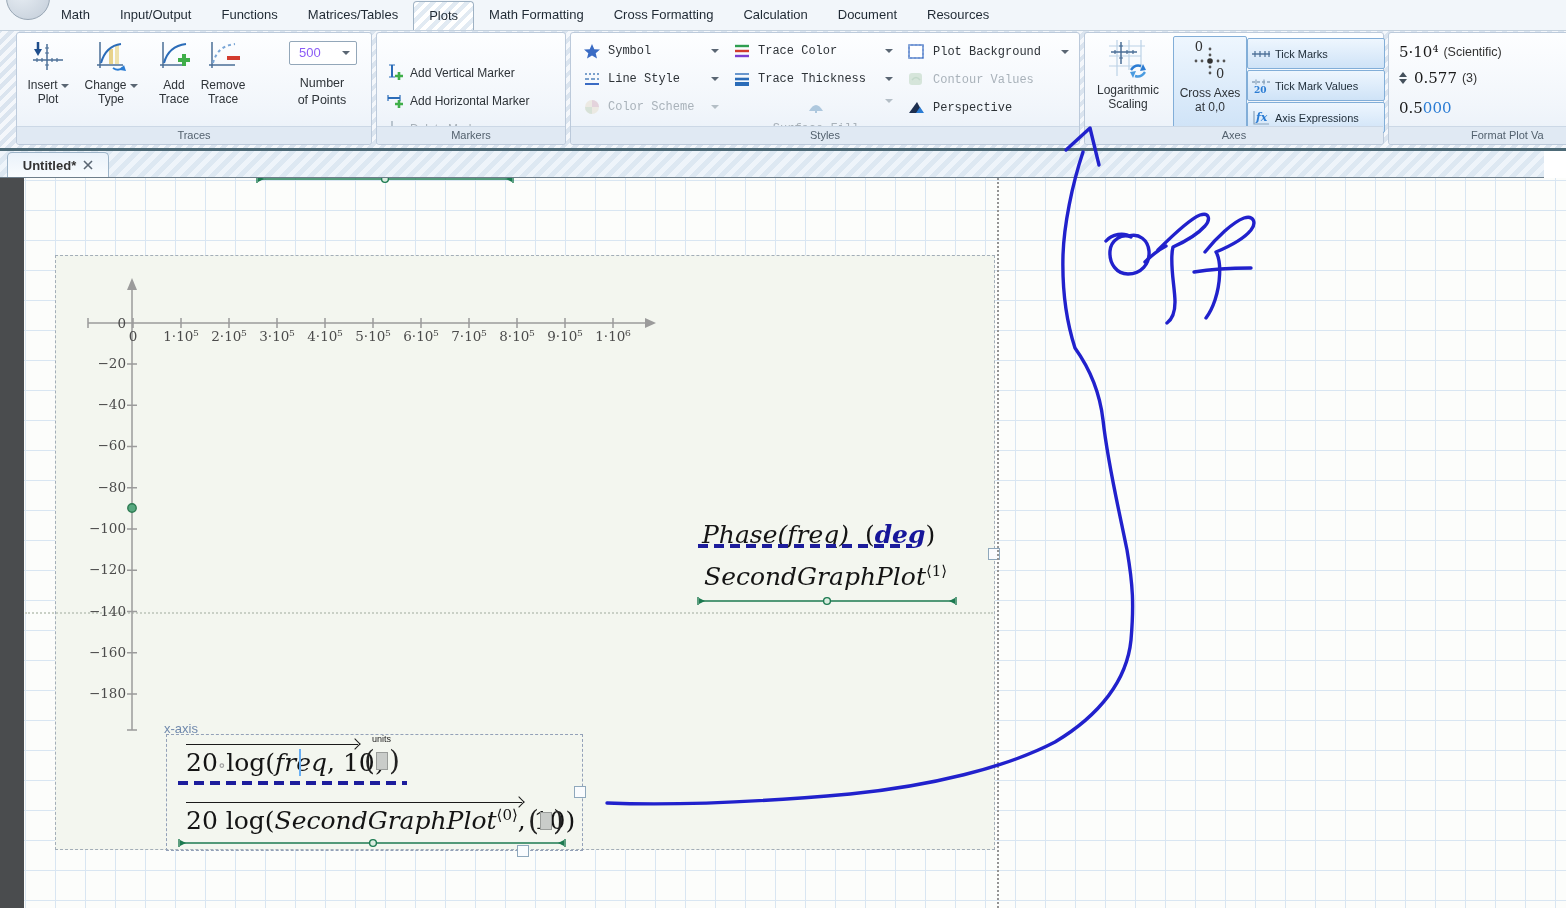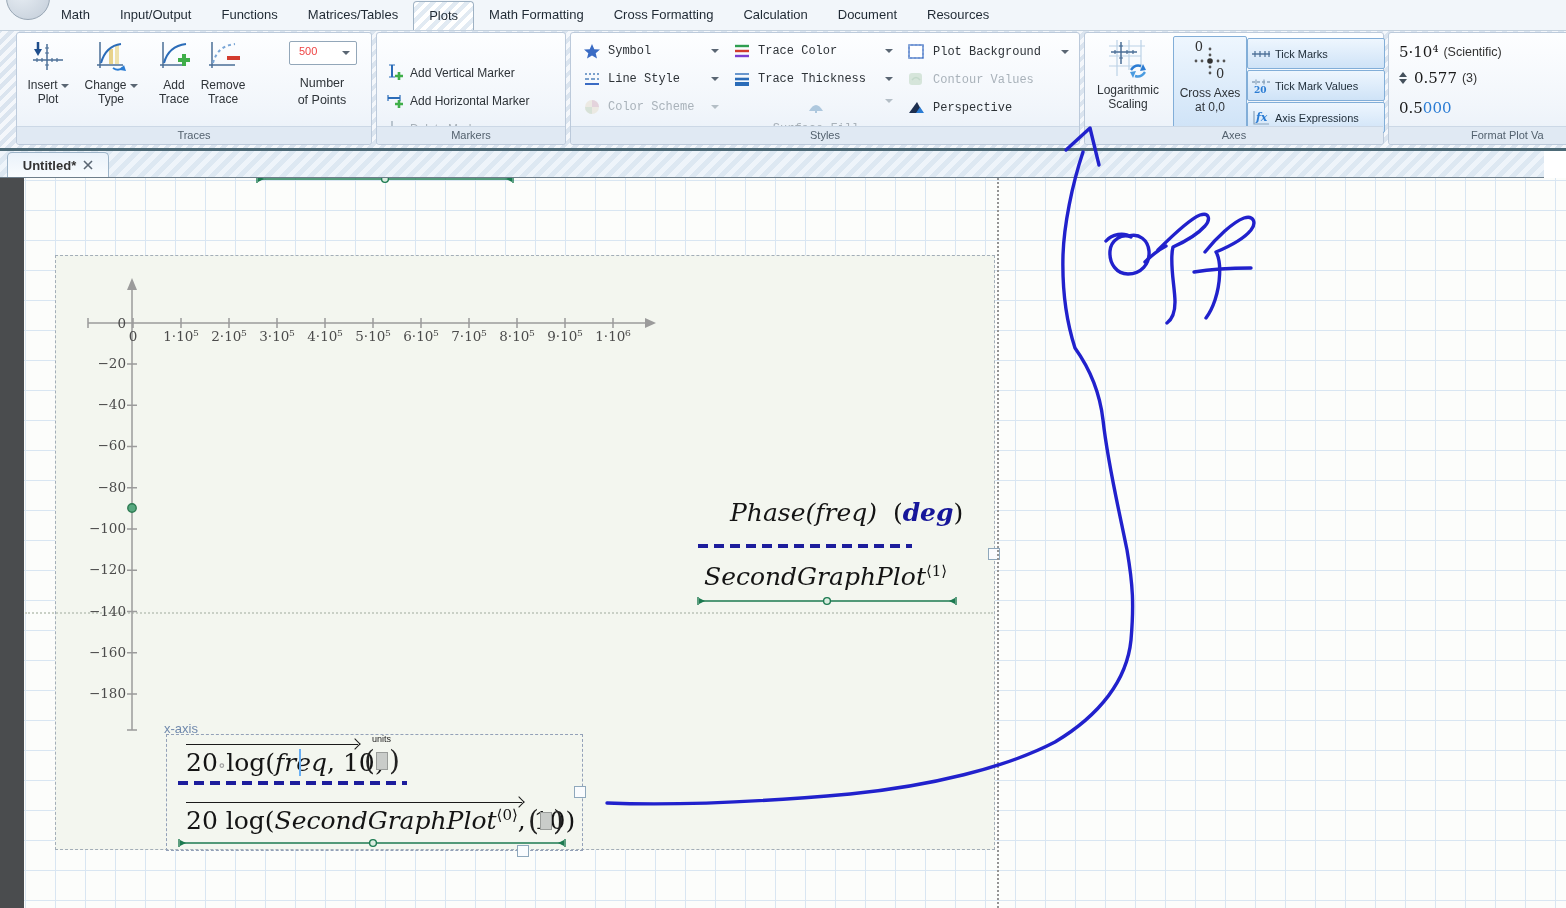--- a/index.html
+++ b/index.html
@@ -23,21 +23,21 @@
     background:linear-gradient(#fdfeff,#f2f6fb 65%,#e9f0f8);}
   .grp-label{position:absolute;bottom:0;left:0;right:0;height:17px;background:#e0e9f3;
     border-top:1px solid #ccd8e6;border-radius:0 0 3px 3px;
     font-size:11px;color:#53616e;text-align:center;line-height:16px;overflow:hidden;white-space:nowrap;}
   .bigbtn{position:absolute;top:4px;height:88px;text-align:center;font-size:12px;color:#2e3338;cursor:default;}
   .bigbtn .bicon{display:block;margin:2px auto 3px;}
   .blbl{line-height:14px;white-space:nowrap;}
   .caret{display:inline-block;width:0;height:0;border-left:4px solid transparent;
     border-right:4px solid transparent;border-top:4px solid #5a6673;vertical-align:middle;margin-left:3px;}
   .combo{position:absolute;border:1px solid #93a7b9;background:#fff;border-radius:2px;
-    font-size:11px;color:#ef4444;}
+    font-size:13px;color:#8b5cf6;}
   .combo .cval{position:absolute;left:9px;top:3px;}
   .combo .caret{position:absolute;right:6px;top:9px;margin:0;}
   .mrow{position:absolute;display:flex;align-items:center;gap:6px;font-size:12px;color:#2e3338;white-space:nowrap;margin-top:22px;}
   .mrow.dis,.srow.dis{color:#a9b2ba;}
   .srow{position:absolute;display:flex;align-items:center;gap:7px;font-size:12px;color:#2e3338;white-space:nowrap;font-family:Liberation Mono, monospace;}
   .srow .caret{position:absolute;margin:0;}
   .tgl{position:absolute;left:162px;width:130px;height:29px;border:1px solid #82aed8;border-radius:2px;
     background:linear-gradient(#eef6fe,#cfe3f7);display:flex;align-items:center;gap:4px;
     font-size:11px;color:#22303c;padding:0 3px;white-space:nowrap;}
   .hibtn{border:1px solid #82aed8;border-radius:2px;background:linear-gradient(#eef6fe,#cfe3f7);}
@@ -403,21 +403,21 @@
       <text x="126" y="314" text-anchor="end">−80</text>
       <text x="126" y="355" text-anchor="end">−100</text>
       <text x="126" y="396" text-anchor="end">−120</text>
       <text x="126" y="438" text-anchor="end">−140</text>
       <text x="126" y="479" text-anchor="end">−160</text>
       <text x="126" y="520" text-anchor="end">−180</text>
     </g>
     <circle cx="132" cy="330" r="4.2" fill="#57a87f" stroke="#2d7b52" stroke-width="1.4"></circle>
   </svg>
 
-  <div class="mathx" style="left:702px;top:320px;margin-left:28px;">
+  <div class="mathx" style="left:702px;top:342px;">
     <span class="it">Phase</span><span class="it">(freq)</span>&nbsp;
     <span>(</span><span class="degc">deg</span><span>)</span>
   </div>
   <div class="bdash" style="left:698px;top:366px;width:214px;"></div>
 
   <div class="mathx" style="left:704px;top:384px;">
     <span class="it">SecondGraphPlot</span><span class="supx">⟨1⟩</span>
   </div>
   <svg class="gline" style="left:696px;top:418px;" width="262" height="10">
     <line x1="3" y1="5" x2="259" y2="5" stroke="#1c7a50" stroke-width="1.6"></line>

